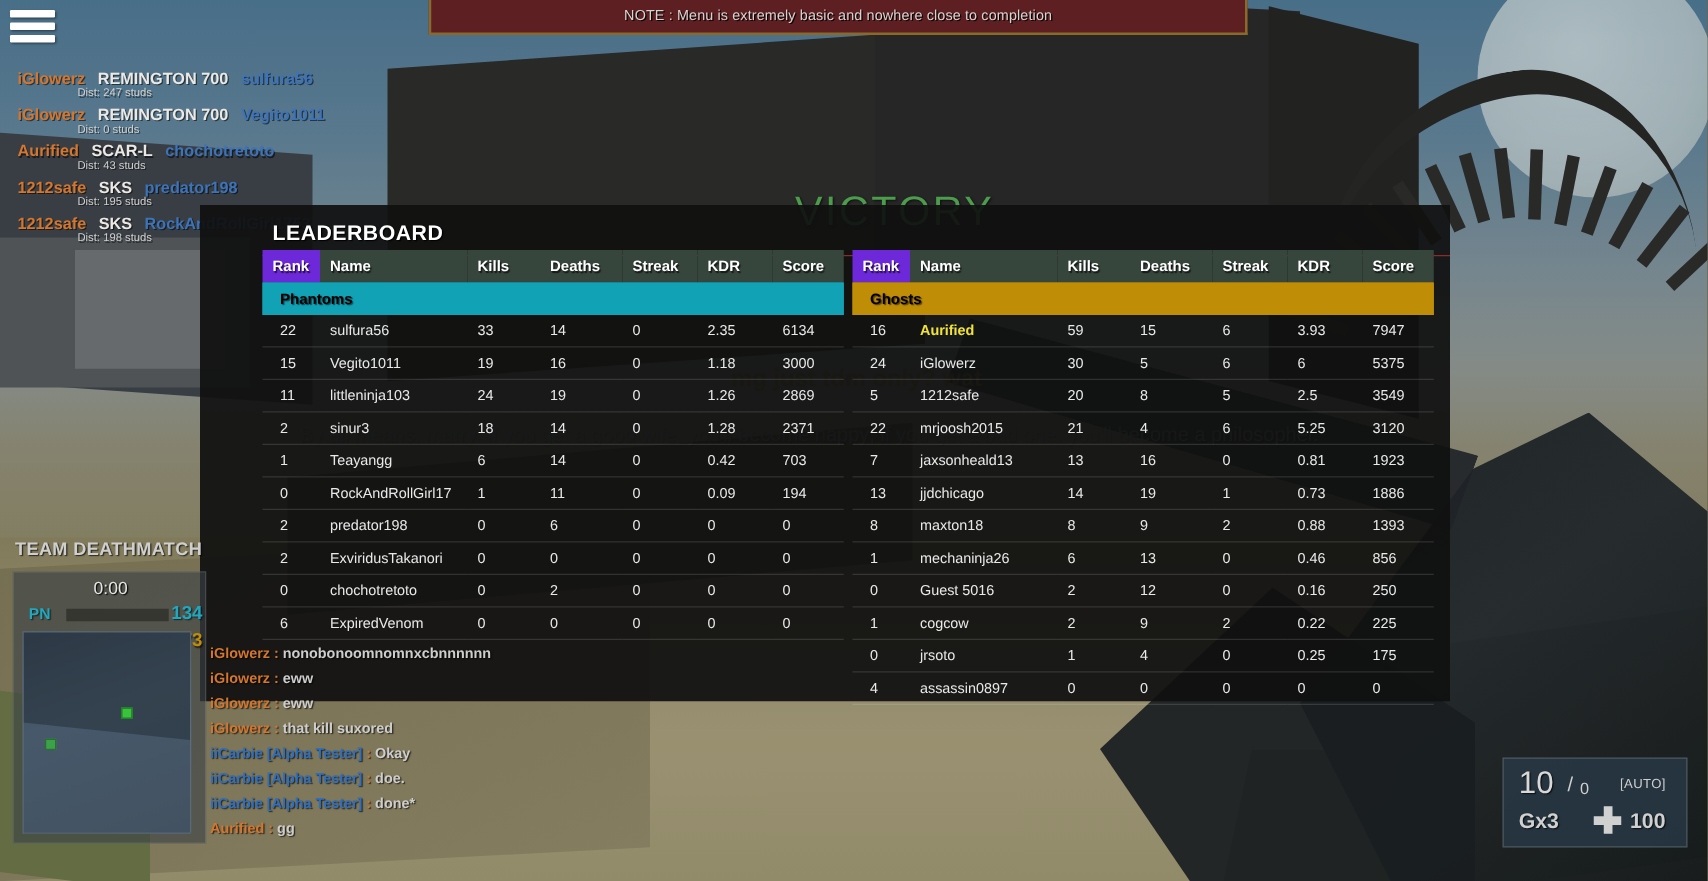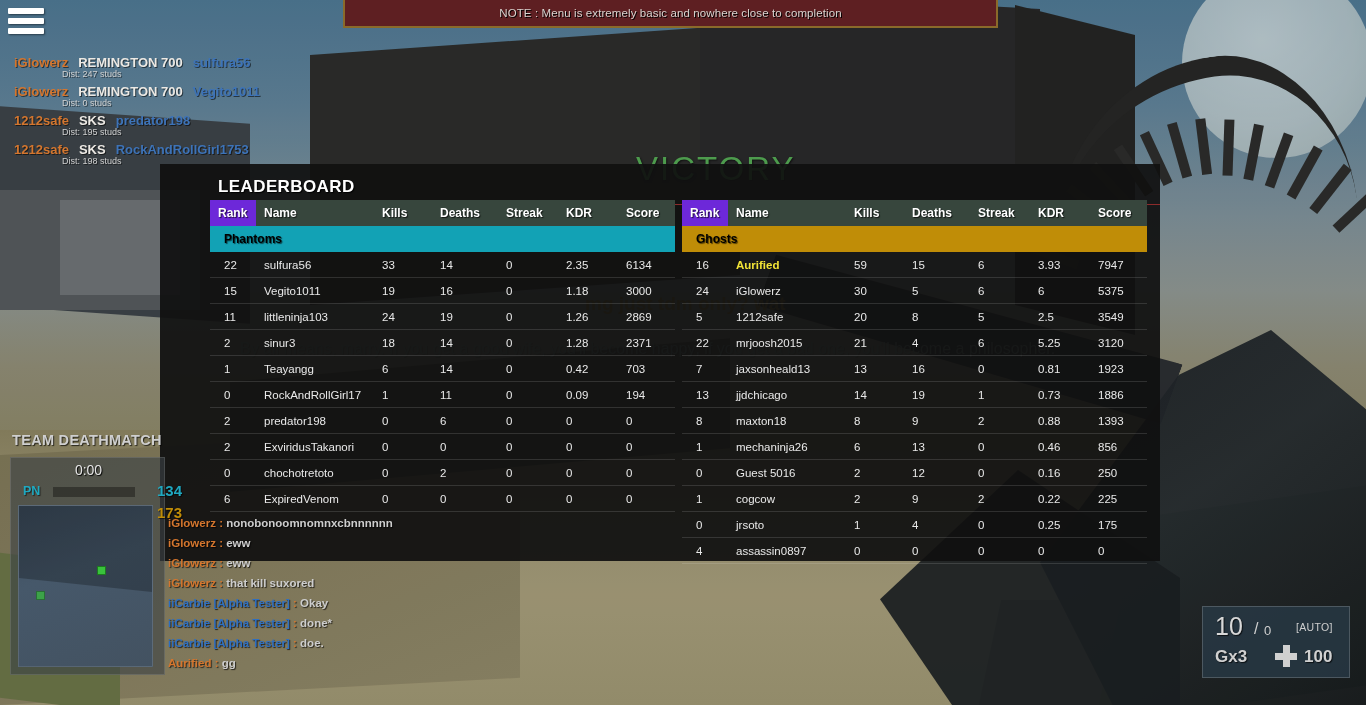--- a/index.html
+++ b/index.html
@@ -174,21 +174,21 @@
     box-sizing:border-box;
   }
   .tdm-time{position:absolute;left:0;top:4px;width:155px;text-align:center;
     color:#e4e4e4;font-size:14px;text-shadow:1px 1px 1px #000;}
   .score-row{position:absolute;left:8px;width:140px;height:16px;}
   .score-row .lbl{position:absolute;left:4px;top:0;font-size:12.5px;font-weight:bold;
     text-shadow:1px 1px 1px rgba(0,0,0,.6);}
   .score-row .bar{position:absolute;left:34px;top:3px;width:82px;height:10px;background:rgba(0,0,0,0.35);}
   .score-row .fill{height:10px;}
   .score-row .val{position:absolute;left:118px;top:-2px;font-size:15px;font-weight:bold;
-    text-shadow:1px 1px 1px rgba(0,0,0,.6);margin-left:20px;}
+    text-shadow:1px 1px 1px rgba(0,0,0,.6);}
   .pn{color:#1fa8c0;}
   .gt{color:#c08d07;}
   .minimap{
     position:absolute;left:18px;top:505px;width:135px;height:162px;
     background:linear-gradient(160deg,#3c4c5c 0%,#46586a 40%,#435261 100%);
     border:1px solid rgba(255,255,255,0.13);box-sizing:border-box;overflow:hidden;
   }
   .mm-shade{position:absolute;left:-20px;top:-10px;width:190px;height:90px;background:rgba(0,0,0,0.25);transform:skewY(6deg);}
   .mm-dot{position:absolute;width:7px;height:7px;background:#39c23c;border:1px solid #1d7a20;}
 
@@ -286,20 +286,26 @@
       <div class="kf-line">
         <span class="kf-killer">iGlowerz</span><span class="kf-weapon">REMINGTON 700</span><span class="kf-victim">sulfura56</span>
       </div>
       <div class="kf-dist">Dist: 247 studs</div>
     </div>
     <div class="kf-row">
       <div class="kf-line">
         <span class="kf-killer">iGlowerz</span><span class="kf-weapon">REMINGTON 700</span><span class="kf-victim">Vegito1011</span>
       </div>
       <div class="kf-dist">Dist: 0 studs</div>
+    </div>
+    <div class="kf-row">
+      <div class="kf-line">
+        <span class="kf-killer">Aurified</span><span class="kf-weapon">SCAR-L</span><span class="kf-victim">chochotretoto</span>
+      </div>
+      <div class="kf-dist">Dist: 43 studs</div>
     </div>
     <div class="kf-row">
       <div class="kf-line">
         <span class="kf-killer">1212safe</span><span class="kf-weapon">SKS</span><span class="kf-victim">predator198</span>
       </div>
       <div class="kf-dist">Dist: 195 studs</div>
     </div>
     <div class="kf-row">
       <div class="kf-line">
         <span class="kf-killer">1212safe</span><span class="kf-weapon">SKS</span><span class="kf-victim">RockAndRollGirl1753</span>
@@ -603,22 +609,22 @@
     <div class="mm-dot" style="left:78px;top:60px;"></div>
     <div class="mm-dot" style="left:17px;top:85px;opacity:.7;"></div>
   </div>
 
   <div class="chatlog">
       <div class="chat-line"><span class="chat-name-orange">iGlowerz</span><span class="chat-colon"> : </span><span class="chat-msg">nonobonoomnomnxcbnnnnnn</span></div>
       <div class="chat-line"><span class="chat-name-orange">iGlowerz</span><span class="chat-colon"> : </span><span class="chat-msg">eww</span></div>
       <div class="chat-line"><span class="chat-name-orange">iGlowerz</span><span class="chat-colon"> : </span><span class="chat-msg">eww</span></div>
       <div class="chat-line"><span class="chat-name-orange">iGlowerz</span><span class="chat-colon"> : </span><span class="chat-msg">that kill suxored</span></div>
       <div class="chat-line"><span class="chat-name-blue">iiCarbie [Alpha Tester]</span><span class="chat-colon"> : </span><span class="chat-msg">Okay</span></div>
+      <div class="chat-line"><span class="chat-name-blue">iiCarbie [Alpha Tester]</span><span class="chat-colon"> : </span><span class="chat-msg">doe.</span></div>
       <div class="chat-line"><span class="chat-name-blue">iiCarbie [Alpha Tester]</span><span class="chat-colon"> : </span><span class="chat-msg">done*</span></div>
-      <div class="chat-line"><span class="chat-name-blue">iiCarbie [Alpha Tester]</span><span class="chat-colon"> : </span><span class="chat-msg">doe.</span></div>
       <div class="chat-line"><span class="chat-name-orange">Aurified</span><span class="chat-colon"> : </span><span class="chat-msg">gg</span></div>
     </div>
 
   <div class="chat-prompt">
     <div class="bar"></div>
     <span>Press '/' or click here to chat</span>
   </div>
 
   <div class="ammo">
     <span class="ammo-mag">10</span>

